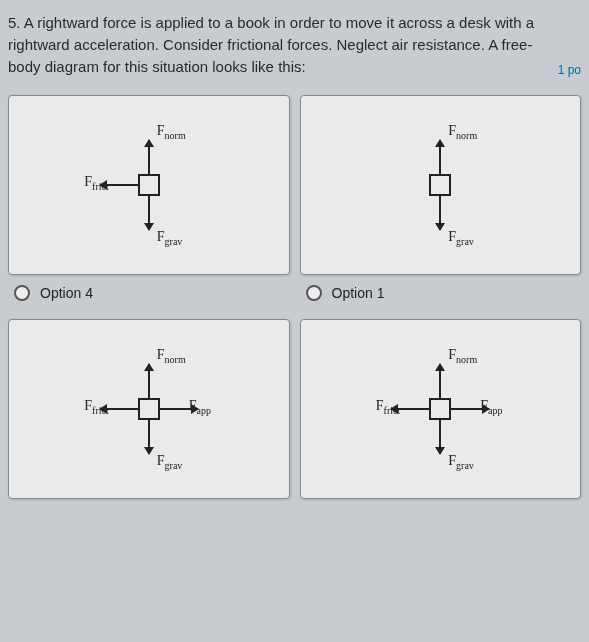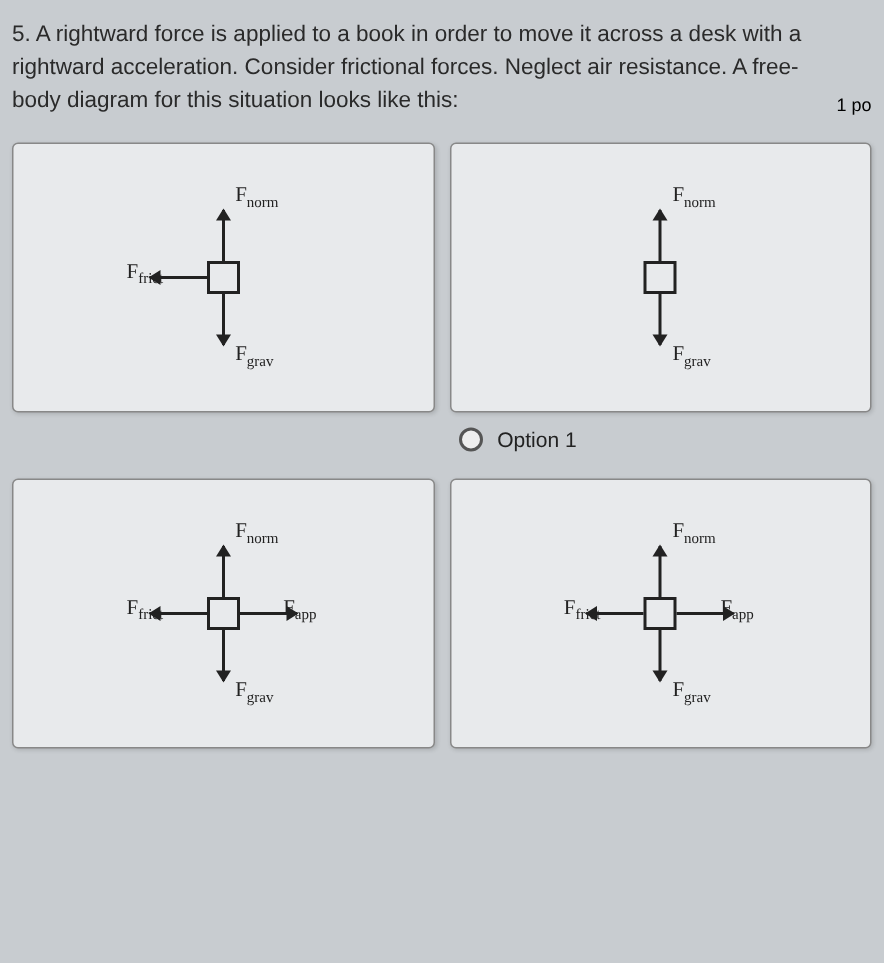--- a/index.html
+++ b/index.html
@@ -6,21 +6,21 @@
 body {
   width: 589px;
   height: 642px;
   background: #c8ccd0;
   font-family: Arial, sans-serif;
   padding: 12px 8px;
   color: #2a2a2a;
 }
 .header { display: flex; align-items: flex-end; }
 .qtext { font-size: 15px; line-height: 1.45; flex: 1; }
-.pts { font-size: 12px; color: #000000; margin-left: 12px; white-space: nowrap; }
+.pts { font-size: 12px; color: #0369a1; margin-left: 12px; white-space: nowrap; }
 .grid {
   margin-top: 18px;
   display: grid;
   grid-template-columns: 1fr 1fr;
   gap: 18px 10px;
 }
 .cell { display: flex; flex-direction: column; }
 .diag-box {
   background: #e8eaec;
   border: 1px solid #888;
@@ -149,20 +149,24 @@
       <div class="fbd">
         <div class="box-sq"></div>
         <div class="arrow up"></div>
         <div class="flabel up">F<sub>norm</sub></div>
         <div class="arrow down"></div>
         <div class="flabel down">F<sub>grav</sub></div>
         <div class="arrow left"></div>
         <div class="flabel left-lbl">F<sub>frict</sub></div>
       </div>
     </div>
+    <div class="opt-row">
+      <div class="radio"></div>
+      <span>Option 4</span>
+    </div>
   </div>
 
   <div class="cell">
     <div class="diag-box">
       <div class="fbd">
         <div class="box-sq"></div>
         <div class="arrow up"></div>
         <div class="flabel up">F<sub>norm</sub></div>
         <div class="arrow down"></div>
         <div class="flabel down">F<sub>grav</sub></div>

